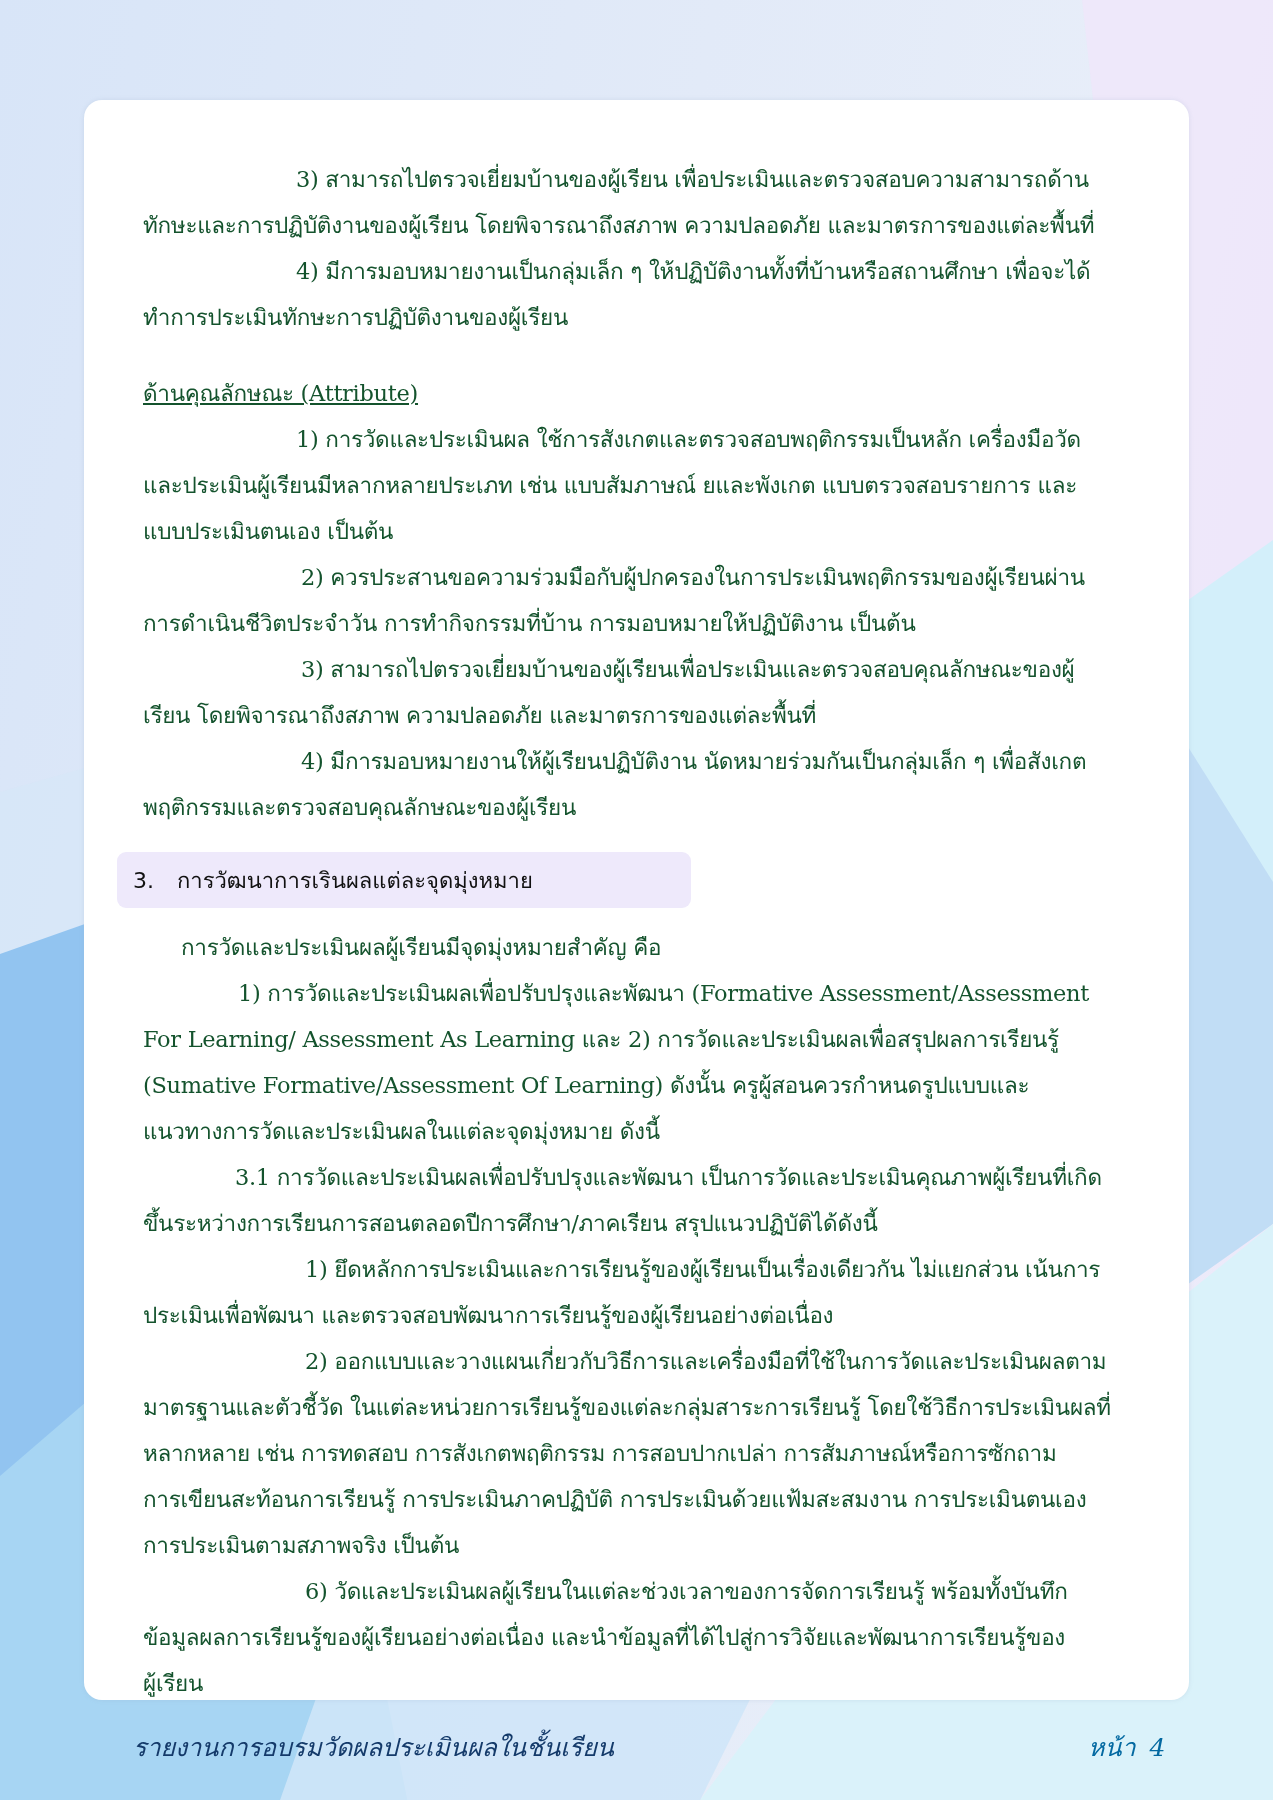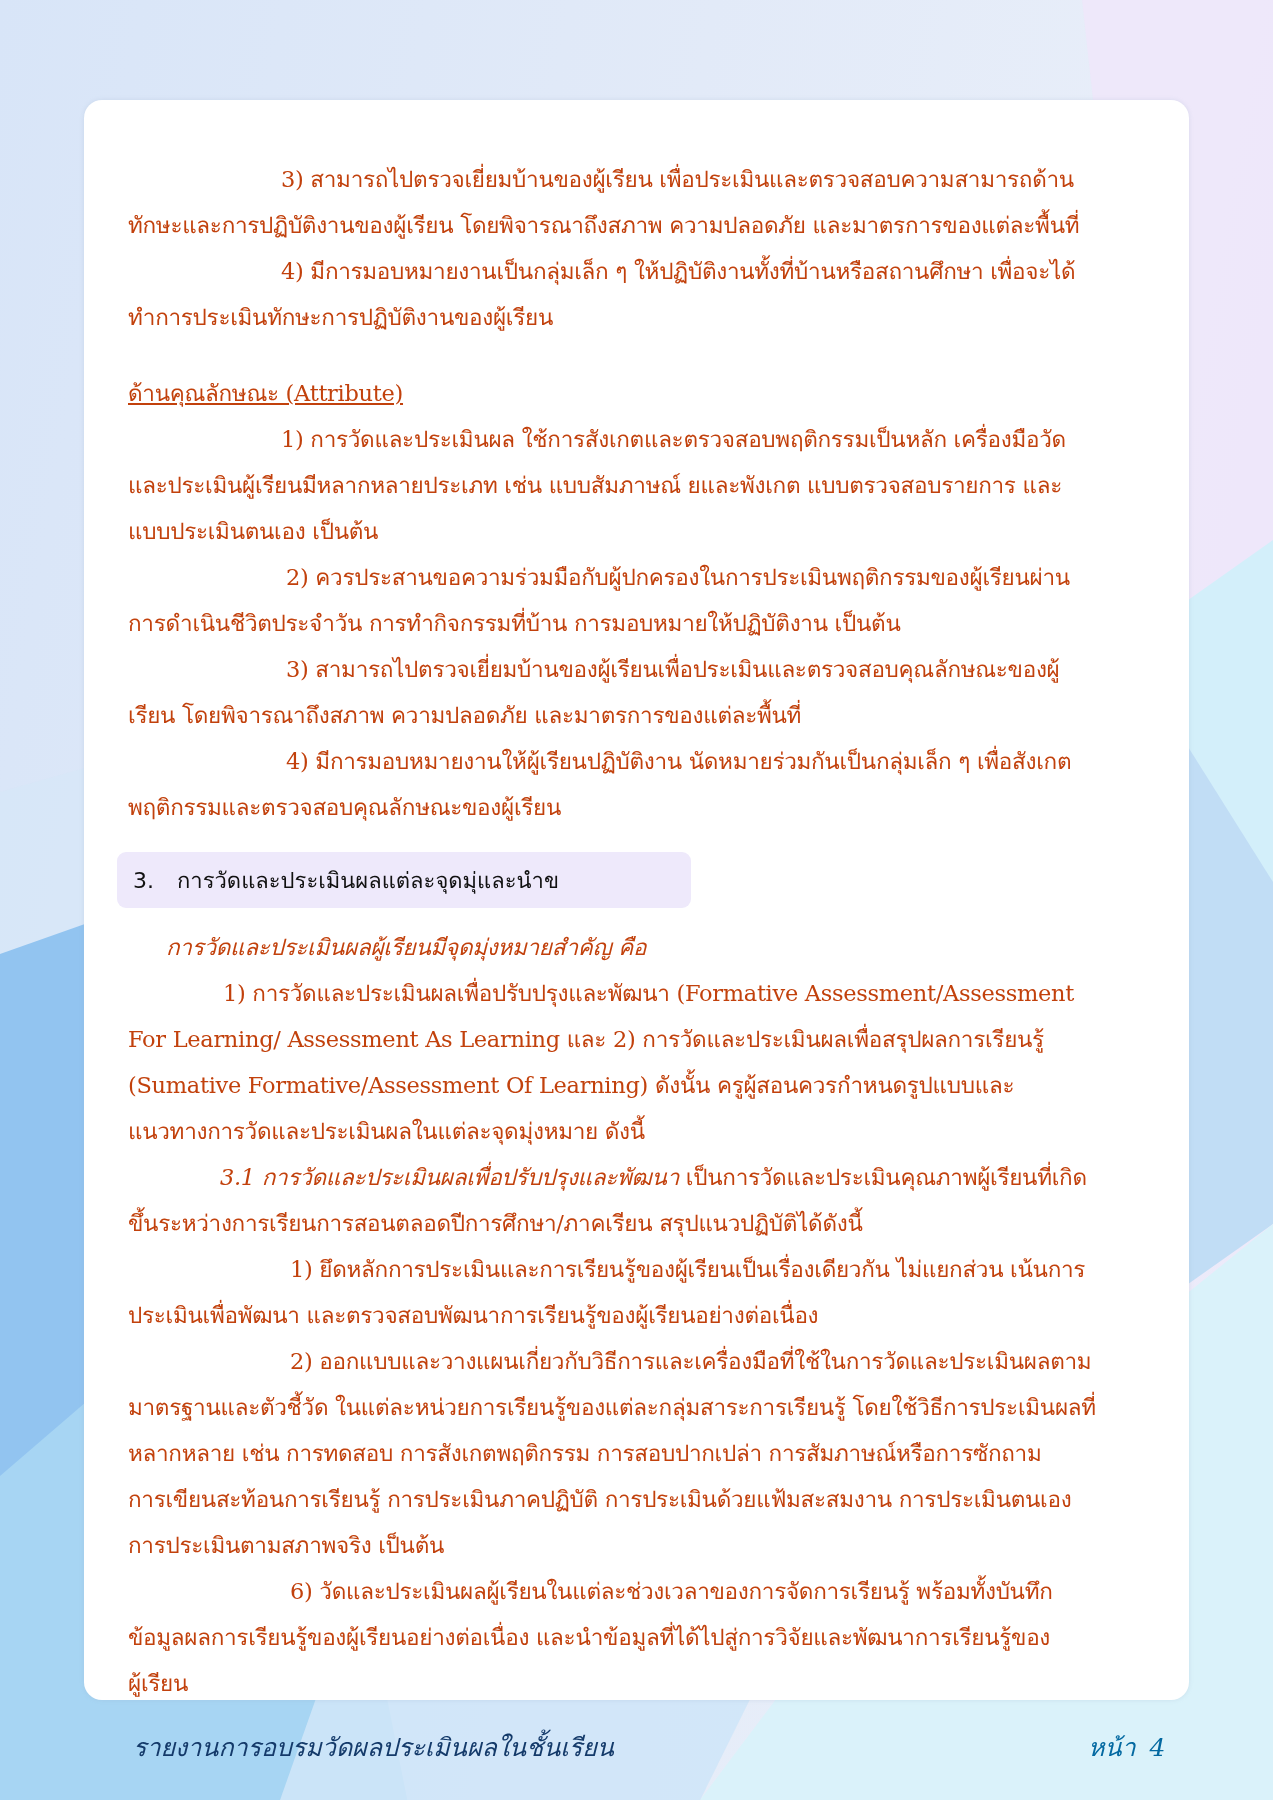--- a/index.html
+++ b/index.html
@@ -18,32 +18,32 @@
   .bg .l6 { background: #d6e8f8; clip-path: polygon(0 44%, 15% 41%, 22% 52%, 30% 100%, 0 100%); opacity: .55; }
   .bg .l7 { background: #92c4f0; clip-path: polygon(0 53%, 20% 48%, 23% 100%, 0 100%); }
   .bg .l8 { background: #a7d5f3; clip-path: polygon(0 82%, 23% 68%, 32% 100%, 0 100%); }
   .bg .l9 { background: #cfe5f8; clip-path: polygon(22% 100%, 26% 92%, 62% 90%, 55% 100%); opacity: .9; }
 
   .card {
     position: absolute; left: 84px; top: 100px; width: 1105px; height: 1600px;
     background: #ffffff; border-radius: 18px;
     box-shadow: 0 0 4px rgba(150,170,200,.25);
   }
-  .content { position: absolute; left: 128px; top: 156px; width: 1010px; color: #c2410c; }
+  .content { position: absolute; left: 143px; top: 156px; width: 1010px; color: #14532d; }
   .p {
     font-size: 22.5px; line-height: 46px; margin: 0;
     letter-spacing: -0.3px; white-space: nowrap;
   }
   .indent-1 { padding-left: 153px; }
   .indent-2 { padding-left: 158px; }
   .indent-3 { padding-left: 95px; }
   .indent-sub { padding-left: 162px; }
   .indent-i1 { padding-left: 38px; }
   .indent-31 { padding-left: 92px; }
-  .it { font-style: italic; }
+  .it { }
   .gap { height: 30px; }
   .sub-heading { text-decoration: underline; }
 
   .section-head {
     position: absolute; left: 117px; top: 852px; width: 574px; height: 56px;
     background: #eee9fb; border-radius: 9px;
     display: flex; align-items: center;
     font-family: "DejaVu Sans", "Liberation Sans", sans-serif;
     font-size: 22px; color: #111;
   }
@@ -110,17 +110,17 @@
   <p class="p">หลากหลาย เช่น การทดสอบ การสังเกตพฤติกรรม การสอบปากเปล่า การสัมภาษณ์หรือการซักถาม</p>
   <p class="p">การเขียนสะท้อนการเรียนรู้ การประเมินภาคปฏิบัติ การประเมินด้วยแฟ้มสะสมงาน การประเมินตนเอง</p>
   <p class="p">การประเมินตามสภาพจริง เป็นต้น</p>
   <p class="p indent-sub">6) วัดและประเมินผลผู้เรียนในแต่ละช่วงเวลาของการจัดการเรียนรู้ พร้อมทั้งบันทึก</p>
   <p class="p">ข้อมูลผลการเรียนรู้ของผู้เรียนอย่างต่อเนื่อง และนำข้อมูลที่ได้ไปสู่การวิจัยและพัฒนาการเรียนรู้ของ</p>
   <p class="p">ผู้เรียน</p>
 </div>
 
 <div class="section-head">
   <span class="num">3.</span>
-  <span>การวัดและประเมินผลแต่ละจุดมุ่และนำข</span>
+  <span>การวัฒนาการเรินผลแต่ละจุดมุ่งหมาย</span>
 </div>
 
 <div class="footer-left">รายงานการอบรมวัดผลประเมินผลในชั้นเรียน</div>
 <div class="footer-right">หน้า 4</div>
 
 </body></html>

